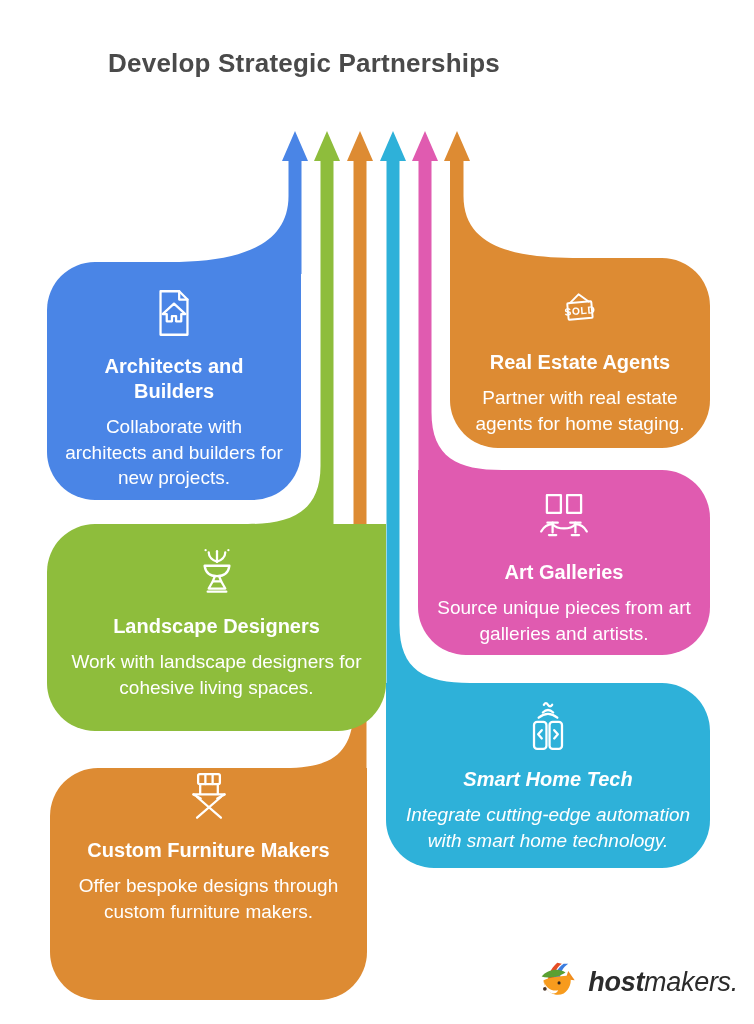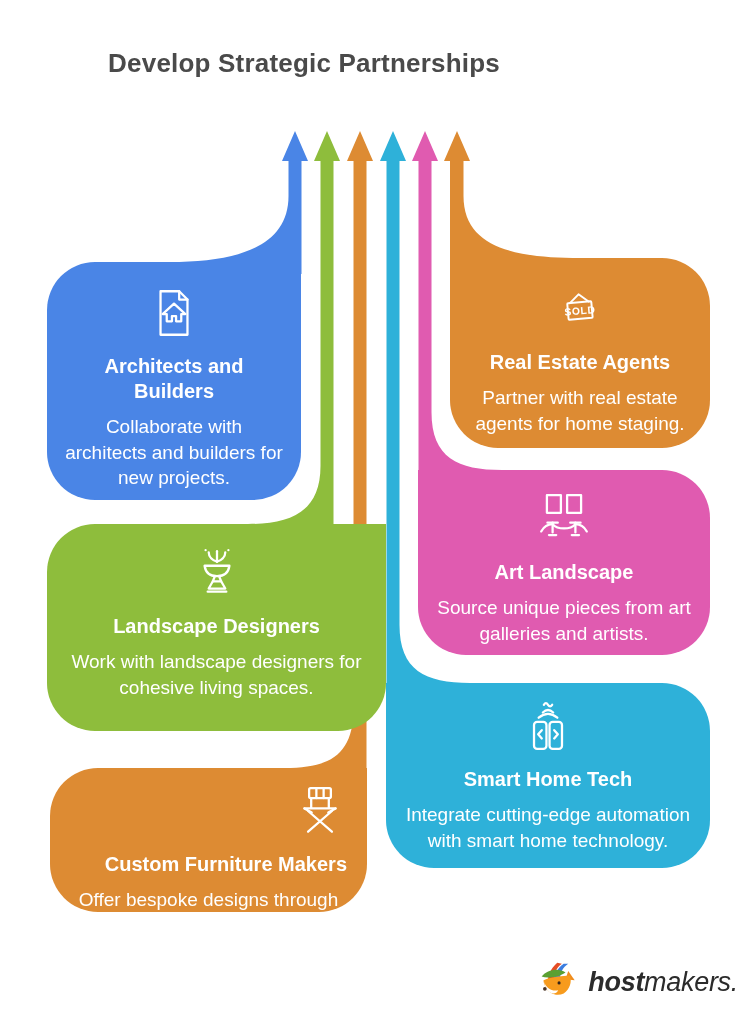--- a/index.html
+++ b/index.html
@@ -16,21 +16,21 @@
     position:absolute;color:#fff;text-align:center;box-sizing:border-box;
     display:flex;flex-direction:column;align-items:center;
     padding-left:18px;padding-right:18px;
   }
   .card-title{font-size:20px;font-weight:700;margin:12px 2px 0;line-height:1.25;}
   .card-body{font-size:19px;font-weight:400;margin:10px 0 0;line-height:1.35;}
   .card-icon{flex:0 0 auto;display:block;}
   .card-architects{left:47px;top:262px;width:254px;height:238px;border-radius:48px 0 48px 48px;padding-top:22px;}
   .card-architects .card-title{max-width:170px;}
   .card-landscape{left:47px;top:524px;width:339px;height:207px;border-radius:48px 0 48px 48px;padding-top:20px;}
-  .card-furniture{left:50px;top:768px;width:317px;height:144px;border-radius:48px 0 48px 48px;padding-top:14px;align-items:flex-end;}
+  .card-furniture{left:50px;top:768px;width:317px;height:232px;border-radius:48px 0 48px 48px;}
   .card-realestate{left:450px;top:258px;width:260px;height:190px;border-radius:0 48px 48px 48px;padding-top:30px;}
   .card-artgalleries{left:418px;top:470px;width:292px;height:185px;border-radius:0 48px 48px 48px;padding-top:20px;}
   .card-smarthome{left:386px;top:683px;width:324px;height:185px;border-radius:0 48px 48px 48px;padding-top:14px;}
   .icon-svg{stroke:#fff;stroke-width:2.2;fill:none;stroke-linecap:round;stroke-linejoin:round;}
   .logo{position:absolute;right:16px;bottom:20px;display:flex;align-items:center;gap:5px;}
   .logo-text{font-size:27px;font-style:italic;color:#2b2b2b;letter-spacing:-.3px;}
   .logo-text .bold{font-weight:800;text-align:right;}
   .logo-text .light{font-weight:400;}
 </style>
 </head>
@@ -105,25 +105,25 @@
     <path d="M17 31.5 V41"></path>
       <path d="M12 31.5 H22"></path>
       <path d="M13.5 43.5 H20.5"></path>
     <path d="M39 31.5 V41"></path>
       <path d="M34 31.5 H44"></path>
       <path d="M35.5 43.5 H42.5"></path>
     <path d="M6 40 C9 34.5 13 33 17 33"></path>
     <path d="M17 33 C22 38.5 34 38.5 39 33"></path>
     <path d="M39 33 C43 33 47 34.5 50 40"></path>
   </svg>
-  <h2 class="card-title">Art Landscape</h2>
+  <h2 class="card-title">Art Galleries</h2>
   <p class="card-body">Source unique pieces from art galleries and artists.</p>
 </section>
 
-<section class="card card-smarthome" style="background-color: rgb(46, 177, 217);">
+<section class="card card-smarthome" style="background-color: rgb(46, 177, 217); font-style: italic;">
   <svg class="card-icon icon-svg" width="58" height="58" viewBox="0 0 56 56">
     <path d="M24 7.5 Q26 4.5 28 7.5 T32 7.5"></path>
     <path d="M23 15 Q28 10 33 15"></path>
     <path d="M19 20 Q28 12.5 37 20"></path>
     <rect x="14.5" y="24" width="12" height="26" rx="3"></rect>
     <rect x="29.5" y="24" width="12" height="26" rx="3"></rect>
     <path d="M22 32 L18.5 36 L22 40"></path>
     <path d="M34 32 L37.5 36 L34 40"></path>
   </svg>
   <h2 class="card-title">Smart Home Tech</h2>

